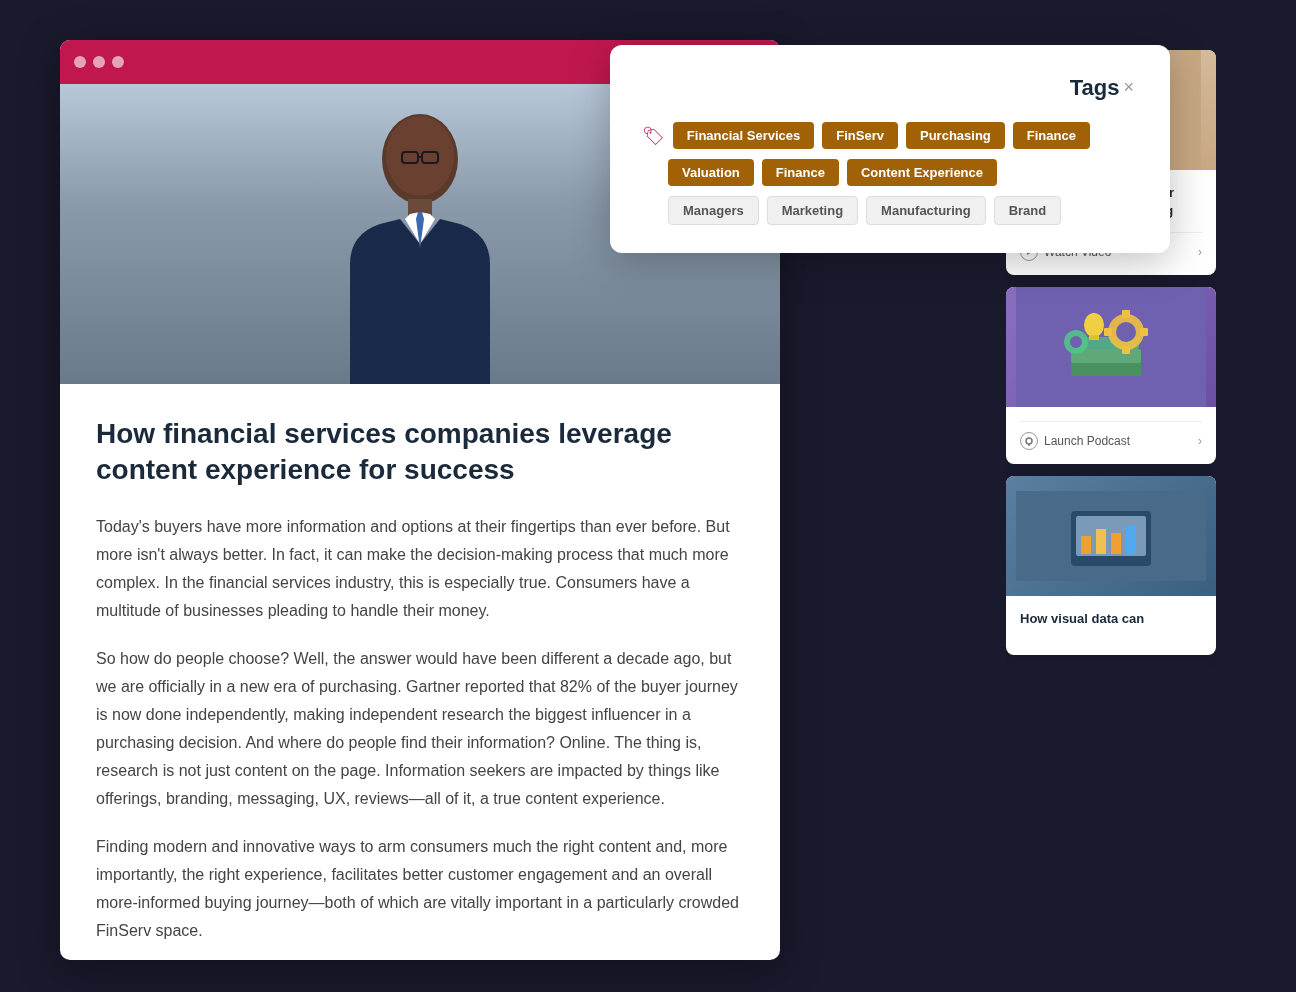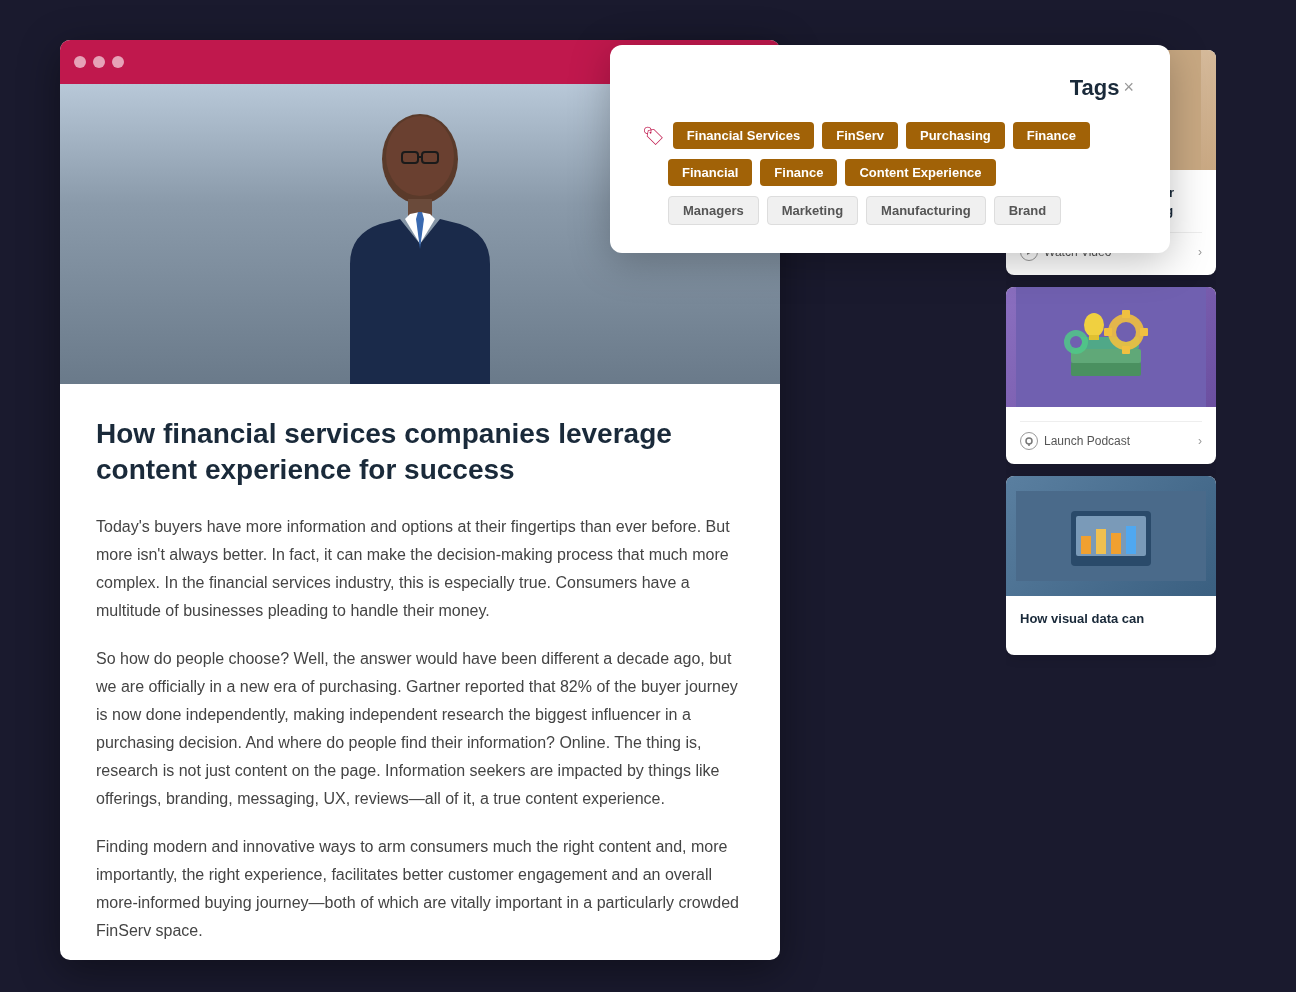--- a/index.html
+++ b/index.html
@@ -403,21 +403,21 @@
 
     <div class="tags-row">
       <span class="tag-icon">🏷</span>
       <span class="tag tag-active">Financial Services</span>
       <span class="tag tag-active">FinServ</span>
       <span class="tag tag-active">Purchasing</span>
       <span class="tag tag-active">Finance</span>
     </div>
 
     <div class="tags-row" style="padding-left: 26px;">
-      <span class="tag tag-active">Financial</span>
+      <span class="tag tag-active">Valuation</span>
       <span class="tag tag-active">Finance</span>
       <span class="tag tag-active">Content Experience</span>
     </div>
 
     <div class="tags-row" style="padding-left: 26px;">
       <span class="tag tag-inactive">Managers</span>
       <span class="tag tag-inactive">Marketing</span>
       <span class="tag tag-inactive">Manufacturing</span>
       <span class="tag tag-inactive">Brand</span>
     </div>

